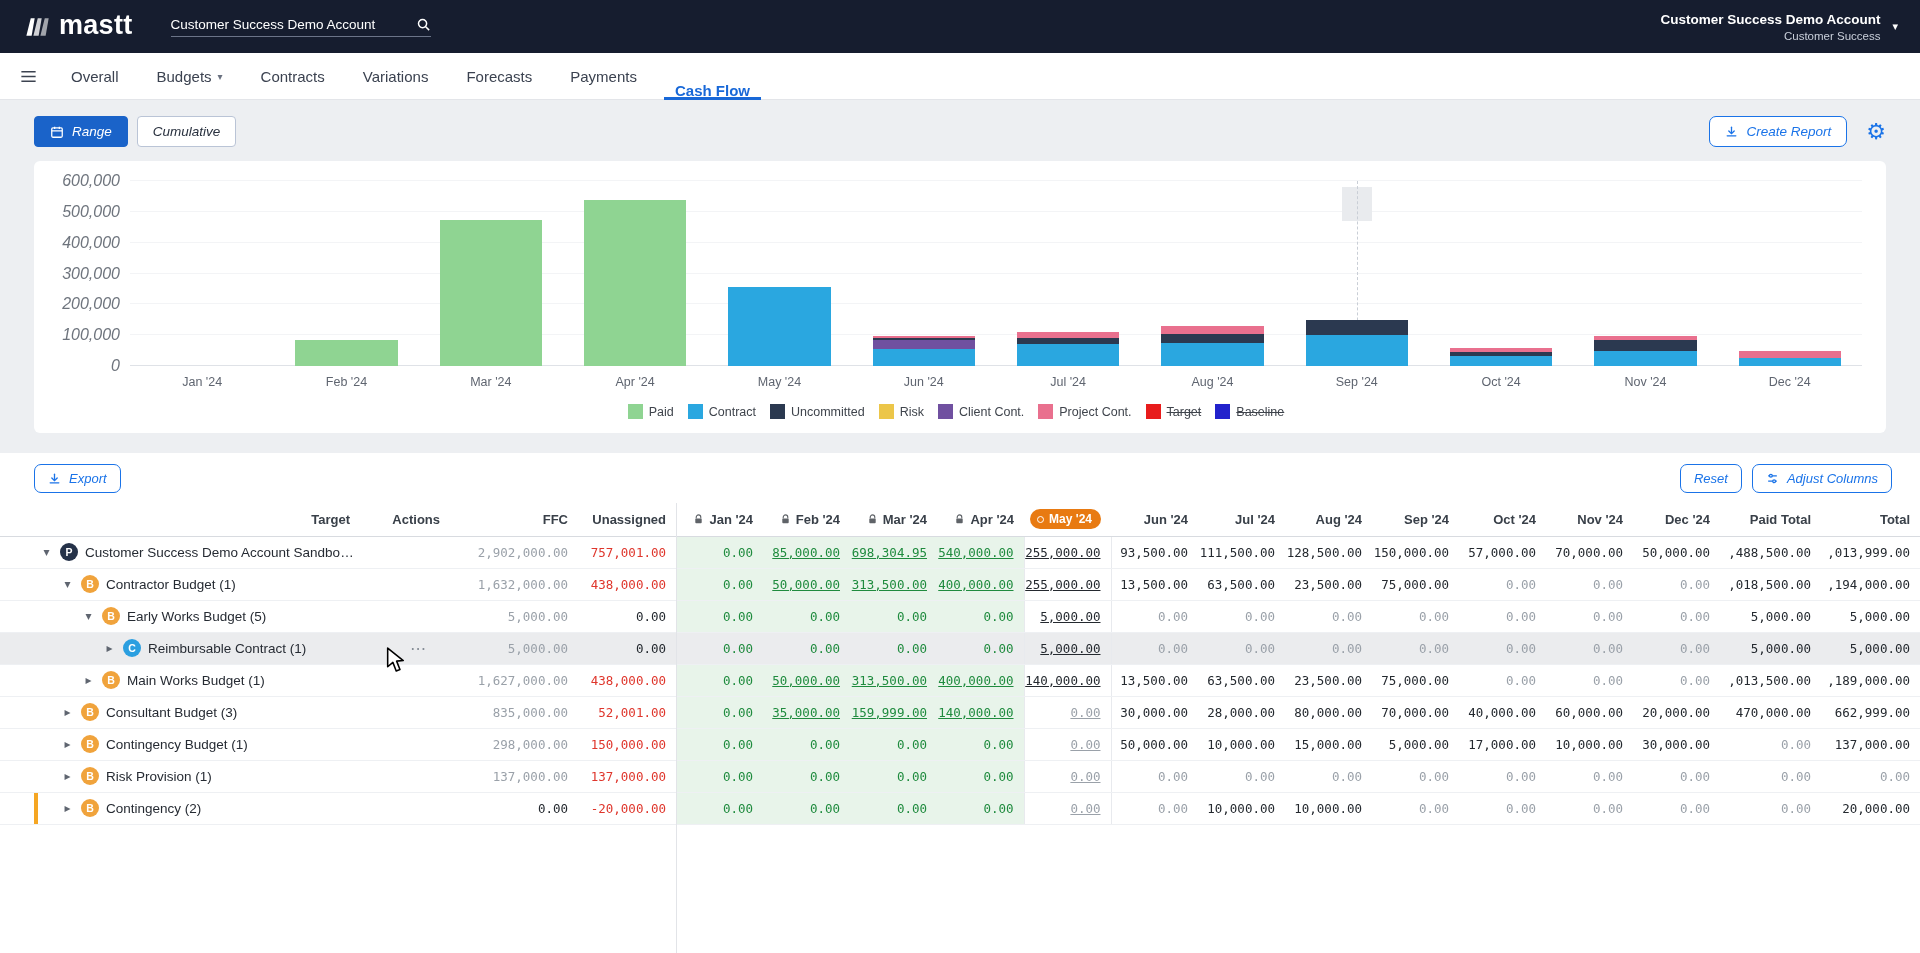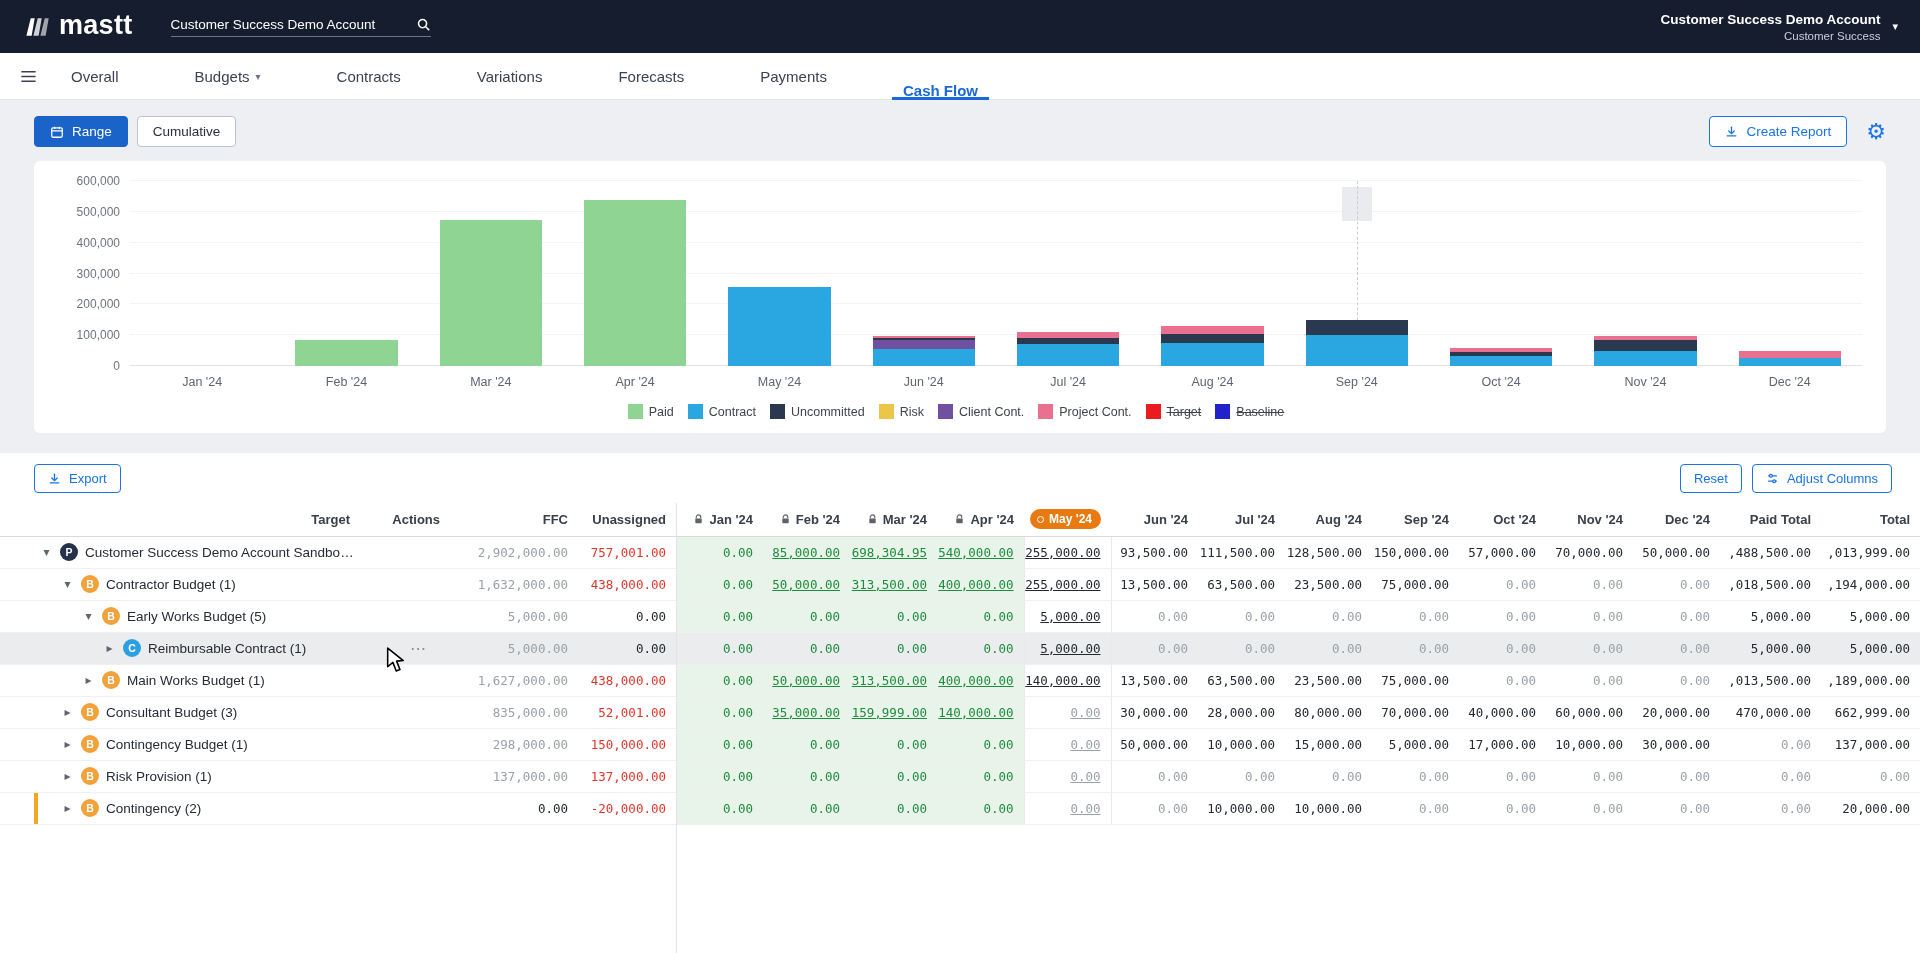--- a/index.html
+++ b/index.html
@@ -1,55 +1,55 @@
 <!DOCTYPE html>
 <html><head>
 <meta charset="utf-8">
 <style>
 *{box-sizing:border-box;margin:0;padding:0;}
 html,body{width:1920px;height:953px;overflow:hidden;background:#edeff2;font-family:"Liberation Sans",sans-serif;}
-button{font-family:inherit;cursor:pointer;}
+button{font-family:inherit;cursor:pointer;font-style:italic;}
 
 
 .app-header{height:53px;background:#161d2f;display:flex;align-items:center;padding:0 22px;color:#fff;}
 .logo-wrap{display:flex;align-items:center;gap:9px;cursor:pointer;}
 .logo-text{font-size:27px;font-weight:bold;letter-spacing:.3px;line-height:1;padding-bottom:3px;}
 .search-wrap{margin-left:38px;width:260px;display:flex;align-items:center;gap:6px;border-bottom:1px solid #6b7488;padding-bottom:4px;}
 .search-input{flex:1;background:transparent;border:0;outline:0;color:#fff;font-size:13.5px;font-family:inherit;}
 .account-wrap{margin-left:auto;display:flex;align-items:center;gap:12px;cursor:pointer;}
 .account-text{text-align:right;}
 .account-name{font-size:13.5px;font-weight:bold;}
 .account-sub{font-size:11.5px;color:#c9cfda;margin-top:3px;}
 .caret{font-size:11px;font-family:"DejaVu Sans",sans-serif;}
 
 
 .nav-bar{height:47px;background:#fff;border-bottom:1px solid #e3e5e9;display:flex;align-items:center;padding:0 8px;}
 .hamburger{width:40px;height:100%;display:flex;align-items:center;justify-content:center;cursor:pointer;}
-.nav-tabs{display:flex;height:100%;margin-left:4px;gap:38px;}
+.nav-tabs{display:flex;height:100%;margin-left:4px;}
 .nav-tab{display:flex;align-items:center;gap:6px;padding:0 19px;font-size:15px;color:#3b4250;position:relative;cursor:pointer;}
 .nav-tab.active{color:#1868d8;font-weight:bold;align-items:flex-end;}
 .nav-tab.active::after{content:"";position:absolute;left:8px;right:8px;bottom:-1px;height:3px;background:#1868d8;}
 .tab-caret{font-size:10px;color:#6a7180;font-family:"DejaVu Sans",sans-serif;}
 
 
 .controls-row{display:flex;align-items:center;margin:16px 34px 0;}
 .btn{display:inline-flex;align-items:center;gap:8px;height:31px;padding:0 15px;border-radius:4px;font-size:13.5px;border:1px solid transparent;background:#fff;white-space:nowrap;}
 .btn-primary{background:#1a63c9;color:#fff;border-color:#1a63c9;}
 .btn-outline-gray{border-color:#bac4d6;color:#28303e;}
-.btn-outline-blue{border-color:#1a73e8;color:#1a73e8;}
+.btn-outline-blue{border-color:#1a73e8;color:#1a73e8;border-radius:7px;}
 .btn + .btn{margin-left:9px;}
 .spacer{flex:1;}
 .gear-btn{margin-left:19px;font-size:22px;color:#1a73e8;font-family:"DejaVu Sans",sans-serif;cursor:pointer;line-height:1;}
 
 
 .chart-card{margin:14px 34px 0;background:#fff;border-radius:6px;padding:20px 24px 8px 16px;}
 .plot{position:relative;height:185px;margin-left:80px;}
 .gridline{position:absolute;left:0;right:0;height:1px;background:#f3f4f6;}
 .gridline.axis{background:#dfe2e7;}
-.ytick{position:absolute;right:calc(100% + 10px);transform:translateY(50%);font-size:12px;color:#6e747d;white-space:nowrap;}
+.ytick{position:absolute;right:calc(100% + 10px);transform:translateY(50%);font-size:16px;color:#6e747d;white-space:nowrap;font-style:italic;}
 .bars{position:absolute;left:0;right:0;top:0;bottom:0;display:flex;}
 .slot{flex:1;display:flex;align-items:flex-end;justify-content:center;}
 .bar{width:71%;display:flex;flex-direction:column-reverse;}
 .seg{width:100%;}
 .today-line{position:absolute;top:0;bottom:0;width:0;border-left:1px dashed #c9ced6;}
 .today-box{position:absolute;top:6px;width:30px;height:34px;background:#e9ebee;}
 .x-labels{display:flex;margin-left:80px;padding-top:9px;}
 .xtick{flex:1;text-align:center;font-size:12.5px;color:#5f6570;}
 .legend{display:flex;justify-content:center;align-items:center;gap:14px;padding:15px 0 6px;}
 .legend-item{display:flex;align-items:center;gap:6px;font-size:12.5px;color:#3f444c;cursor:pointer;}

